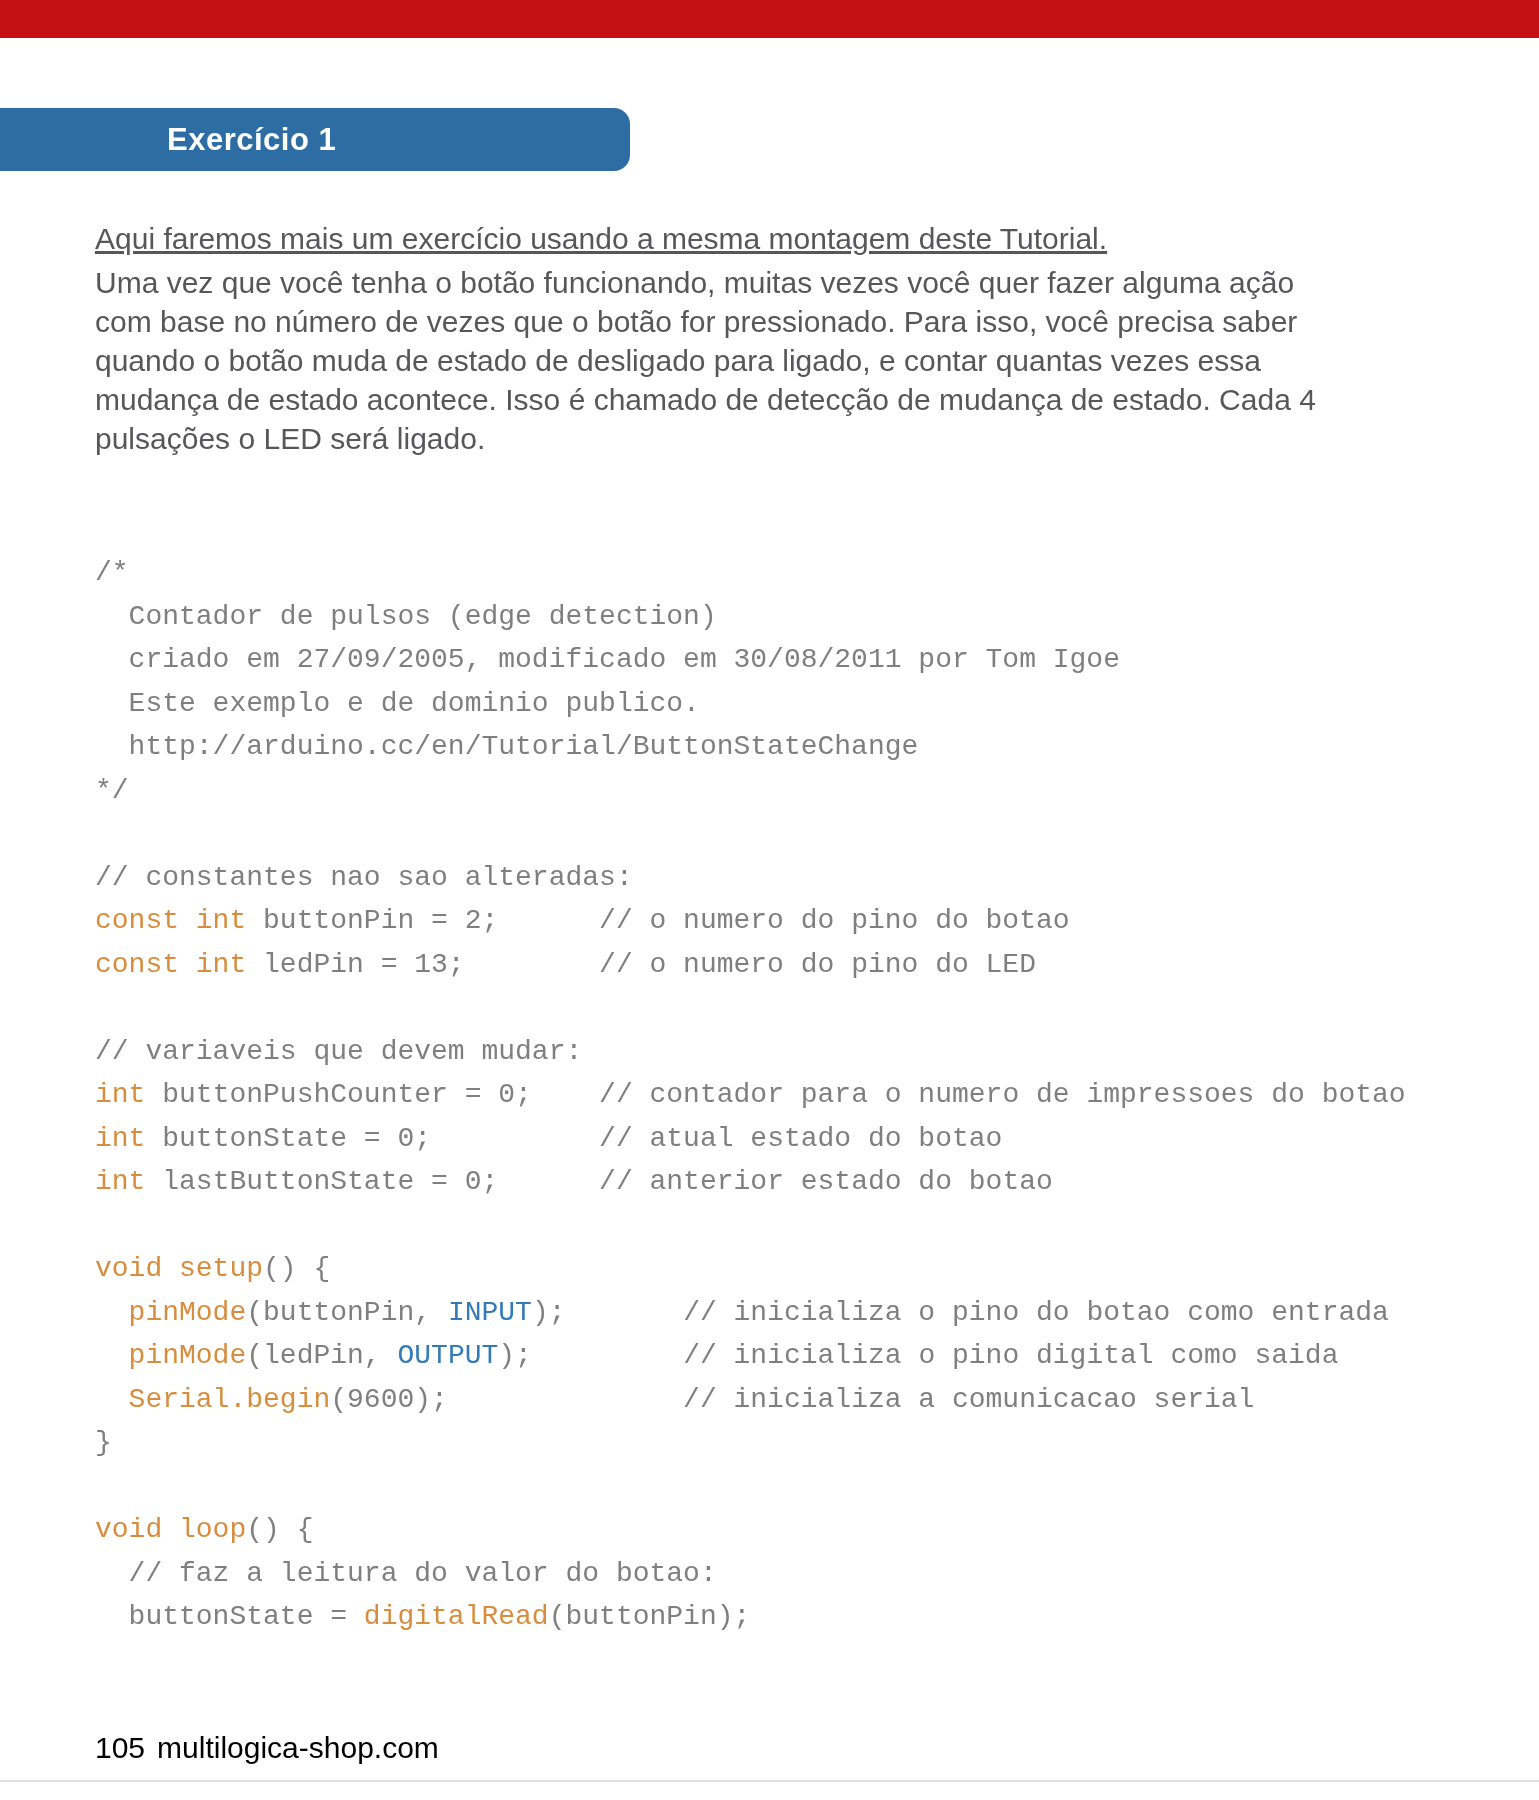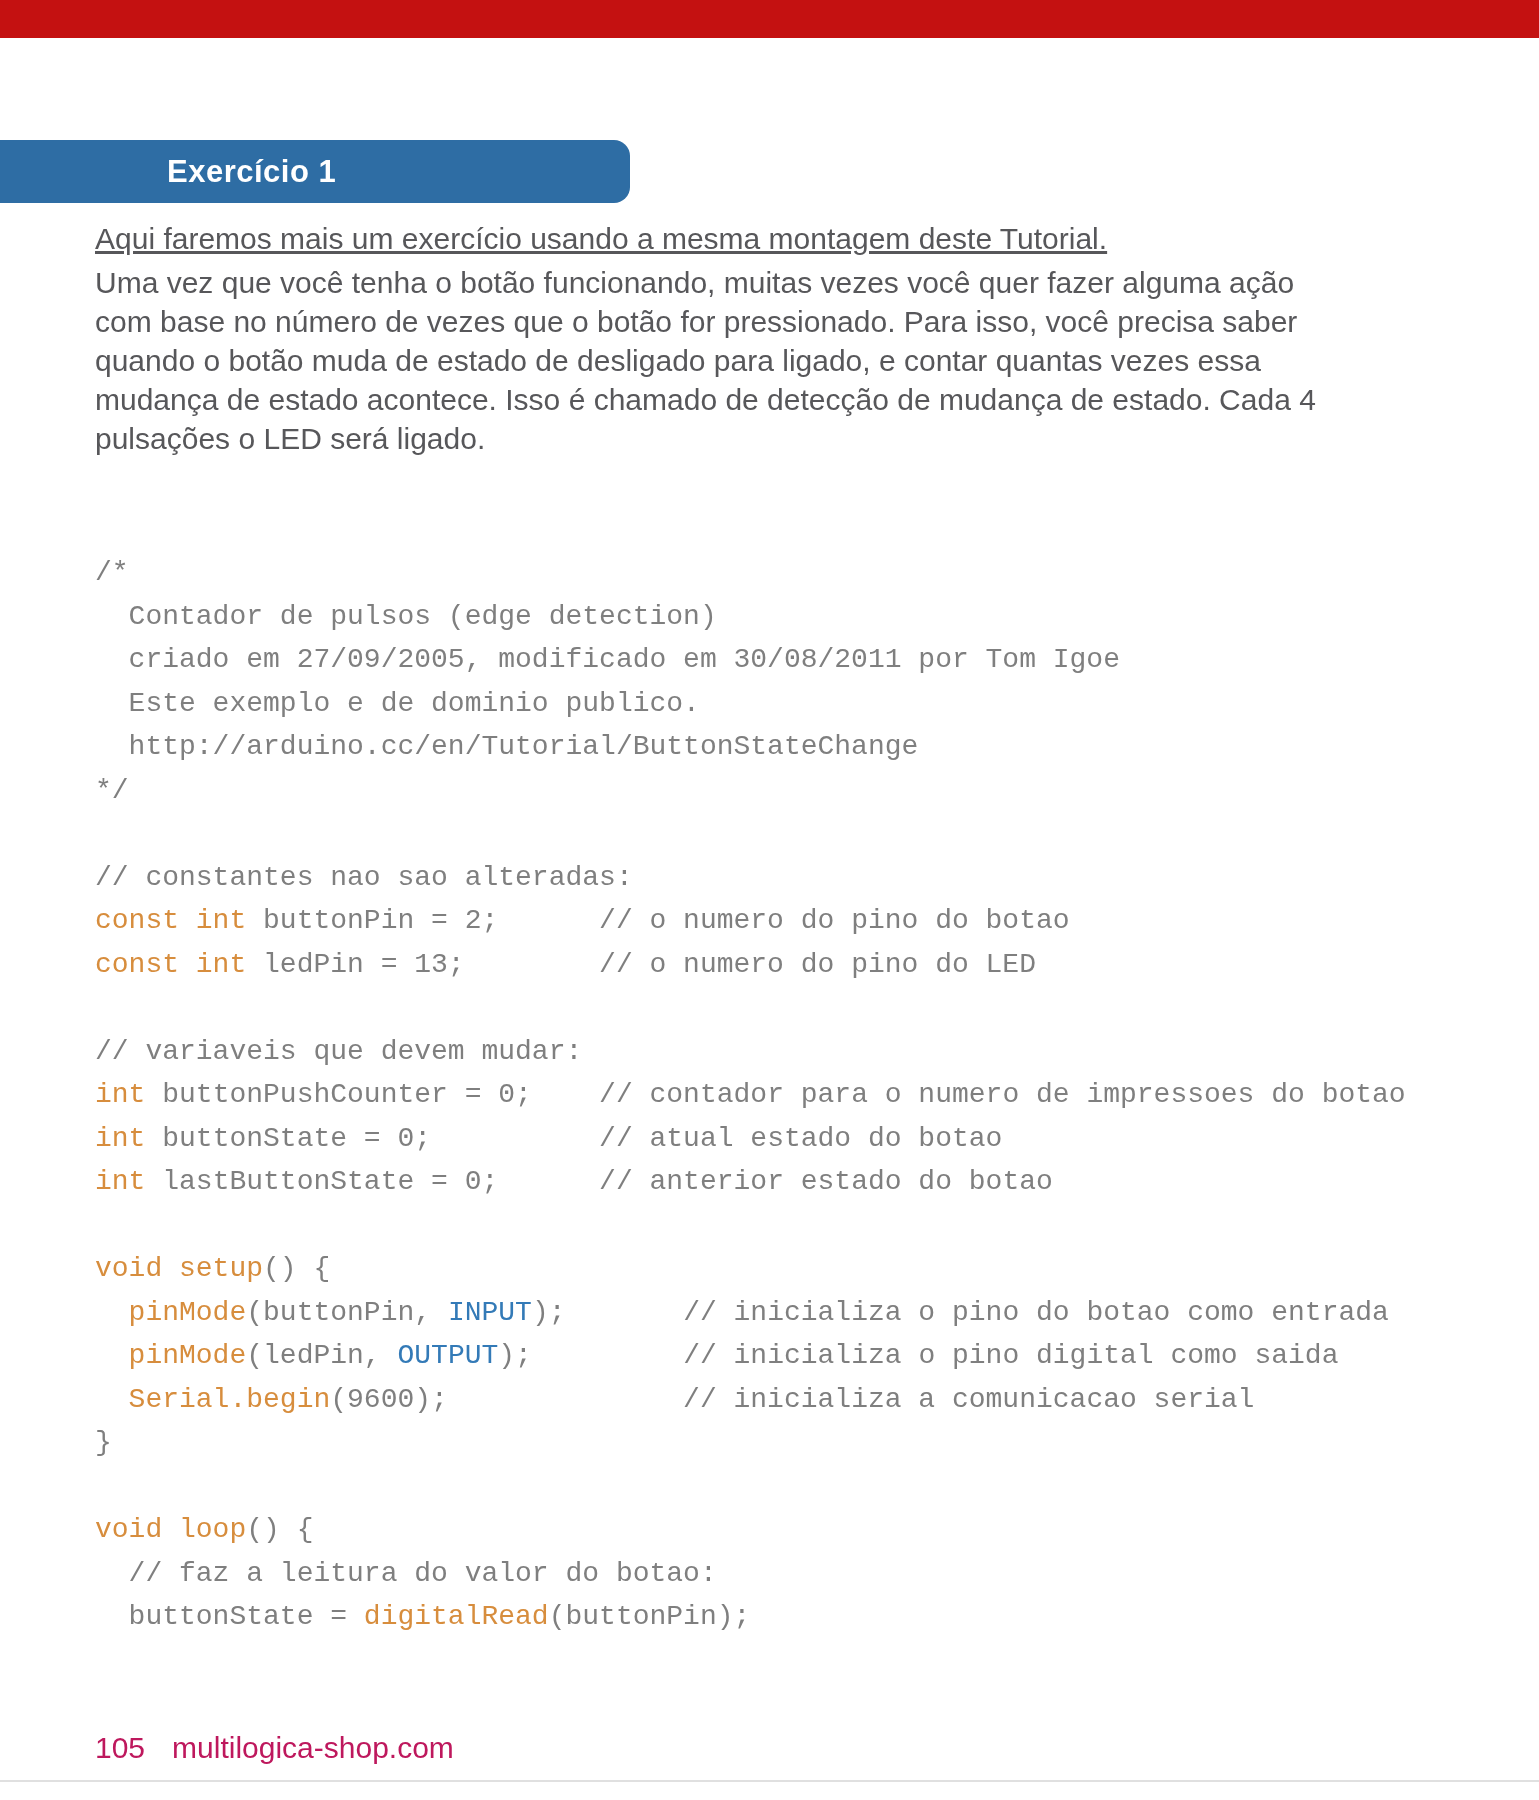--- a/index.html
+++ b/index.html
@@ -9,21 +9,21 @@
     font-family:"Liberation Sans", sans-serif;
   }
   .red-bar {
     position:absolute; left:0; top:0; width:1539px; height:38px;
     background:var(--accent-red, #c41111);
   }
   .title-bar {
     position:absolute; left:0; top:108px; width:630px; height:63px;
     background:var(--accent-blue, #2e6da4);
     border-radius:0 16px 16px 0;
-    display:flex; align-items:center; padding-left:167px;margin-top:32px;
+    display:flex; align-items:center; padding-left:167px;
   }
   .title-bar .title-text {
     color:#ffffff; font-size:31px; font-weight:bold; letter-spacing:0.5px;
   }
   .intro {
     position:absolute; left:95px; width:1430px;
     color:#57575a; font-size:30px; line-height:39px;
     white-space:pre-line;
   }
   .intro.p1 { top:219px;text-decoration:underline; }
@@ -31,22 +31,22 @@
   .code {
     position:absolute; left:95px; top:551px; width:1430px;
     font-family:"Liberation Mono", monospace;
     font-size:28px; line-height:43.5px;
     color:#7f7f7f; white-space:pre;
   }
   .code .t-k { color:var(--kw-orange, #d78d3d); }
   .code .t-l { color:var(--lit-blue, #337ab7);font-family:Liberation Mono, monospace; }
   .footer {
     position:absolute; left:95px; top:1731px;
-    display:flex; align-items:baseline; gap:27px;
-    font-size:30px; color:#be185d;
+    display:flex; align-items:baseline; gap:12px;
+    font-size:30px; color:#000000;
   }
   .footer-rule {
     position:absolute; left:0; top:1780px; width:1539px; height:2px;
     background:#e0e0e0;
   }
 </style>
 </head>
 <body>
 
 <div class="red-bar"></div>

